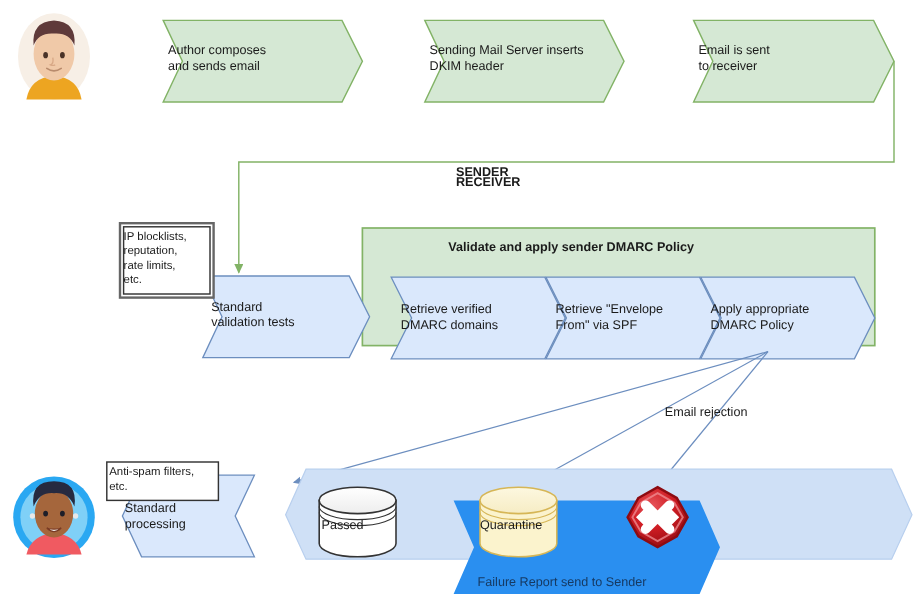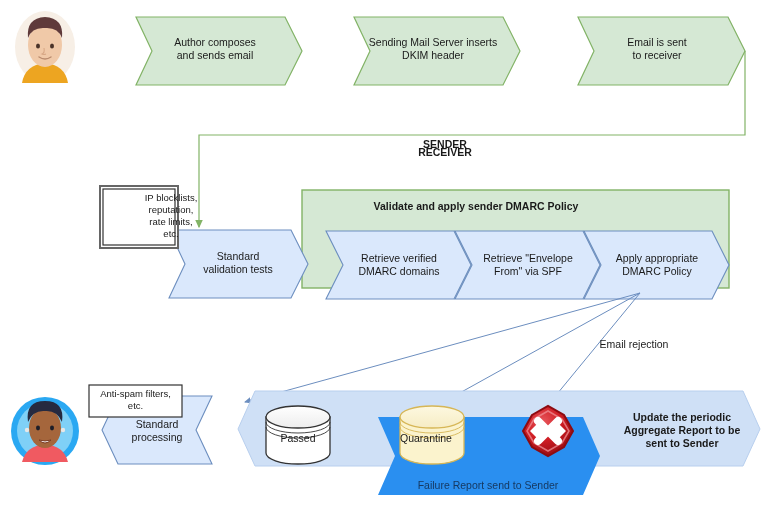--- a/index.html
+++ b/index.html
@@ -22,21 +22,21 @@
   }
   svg.layer {
     position: absolute;
     left: 0;
     top: 0;
     width: 768px;
     height: 513px;
   }
   .lbl {
     position: absolute;
-    text-align: center;
+    text-align: left;
     color: #1a1a1a;
     line-height: 1.25;
     pointer-events: none;
     white-space: pre;
   }
   .lbl-11 { font-size: 10.5px; }
   .lbl-10 { font-size: 9.5px; }
   .bold { font-weight: bold; }
 </style>
 </head>
@@ -174,21 +174,21 @@
 
   <div class="lbl lbl-11" style="left:140px; top:36px; width:150px;"><span>Author composes</span><br><span>and sends email</span></div>
 
   <div class="lbl lbl-11" style="left:582px; top:36px; width:150px;"><span>Email is sent</span><br><span>to receiver</span></div>
 
   <div class="lbl lbl-11" style="left:358px; top:36px; width:150px;"><span>Sending Mail Server inserts</span><br><span>DKIM header</span></div>
 
   <div class="lbl lbl-11 bold" style="left:380px; top:114px; width:130px;margin-top:24px;">SENDER</div>
   <div class="lbl lbl-11 bold" style="left:380px; top:146px; width:130px;">RECEIVER</div>
 
-  <div class="lbl lbl-10" style="left:103px; top:192px; width:72px;margin-left:32px;"><span>IP blocklists,</span><br><span>reputation,</span><br><span>rate limits,</span><br><span>etc.</span></div>
+  <div class="lbl lbl-10" style="left:103px; top:192px; width:72px;"><span>IP blocklists,</span><br><span>reputation,</span><br><span>rate limits,</span><br><span>etc.</span></div>
 
   <div class="lbl lbl-11" style="left:176px; top:250px; width:124px;"><span>Standard</span><br><span>validation tests</span></div>
 
   <div class="lbl lbl-11 bold" style="left:311px; top:200px; width:330px; text-align:center;">Validate and apply sender DMARC Policy</div>
 
   <div class="lbl lbl-11" style="left:334px; top:252px; width:130px;"><span>Retrieve verified</span><br><span>DMARC domains</span></div>
 
   <div class="lbl lbl-11" style="left:463px; top:252px; width:130px;"><span>Retrieve "Envelope</span><br><span>From" via SPF</span></div>
 
   <div class="lbl lbl-11" style="left:592px; top:252px; width:130px;"><span>Apply appropriate</span><br><span>DMARC Policy</span></div>
@@ -197,15 +197,14 @@
 
   <div class="lbl lbl-10" style="left:91px; top:388px; width:89px;"><span>Anti-spam filters,</span><br><span>etc.</span></div>
 
   <div class="lbl lbl-11" style="left:104px; top:418px; width:106px;"><span>Standard</span><br><span>processing</span></div>
 
   <div class="lbl lbl-11" style="left:268px; top:432px; width:60px;">Passed</div>
   <div class="lbl lbl-11" style="left:400px; top:432px; width:48px;">Quarantine</div>
 
   <div class="lbl lbl-11" style="left:398px; top:479px; width:180px; color:#163a63;">Failure Report send to Sender</div>
 
-  <div class="lbl lbl-11 bold" style="left:617px; top:411px; width:130px;"><span>Update the periodic</span><br><span>Aggregate Report to be</span><br><span>sent to Sender</span></div>
 
 </div>
 
 </body></html>

